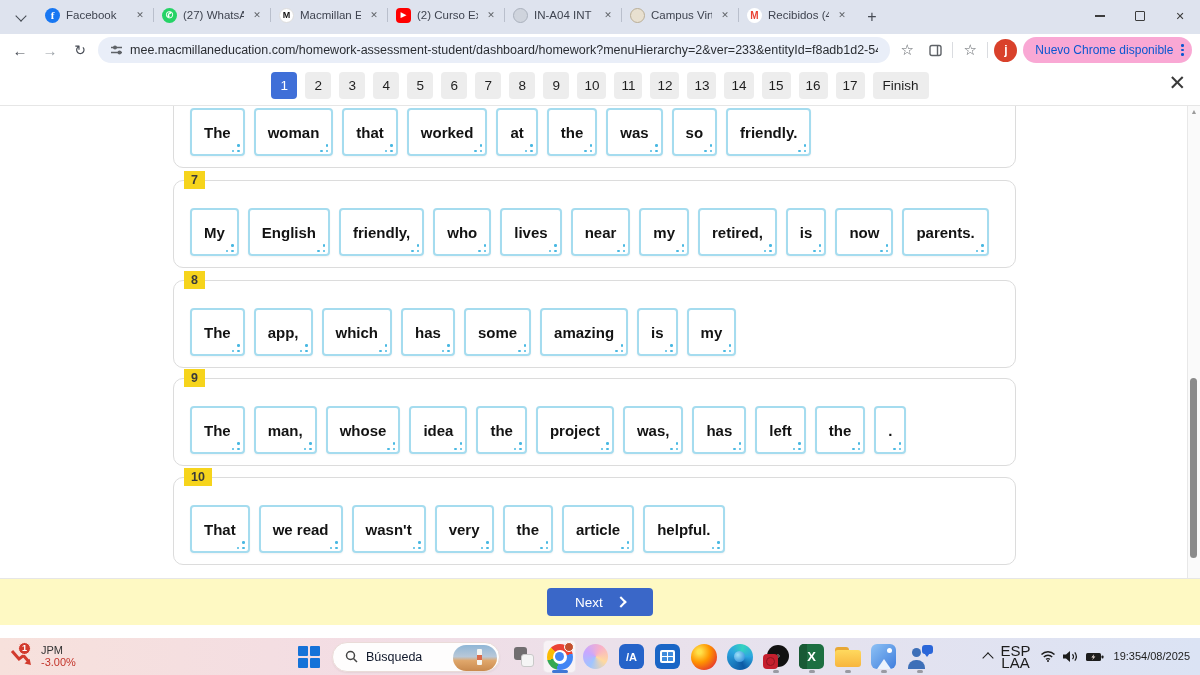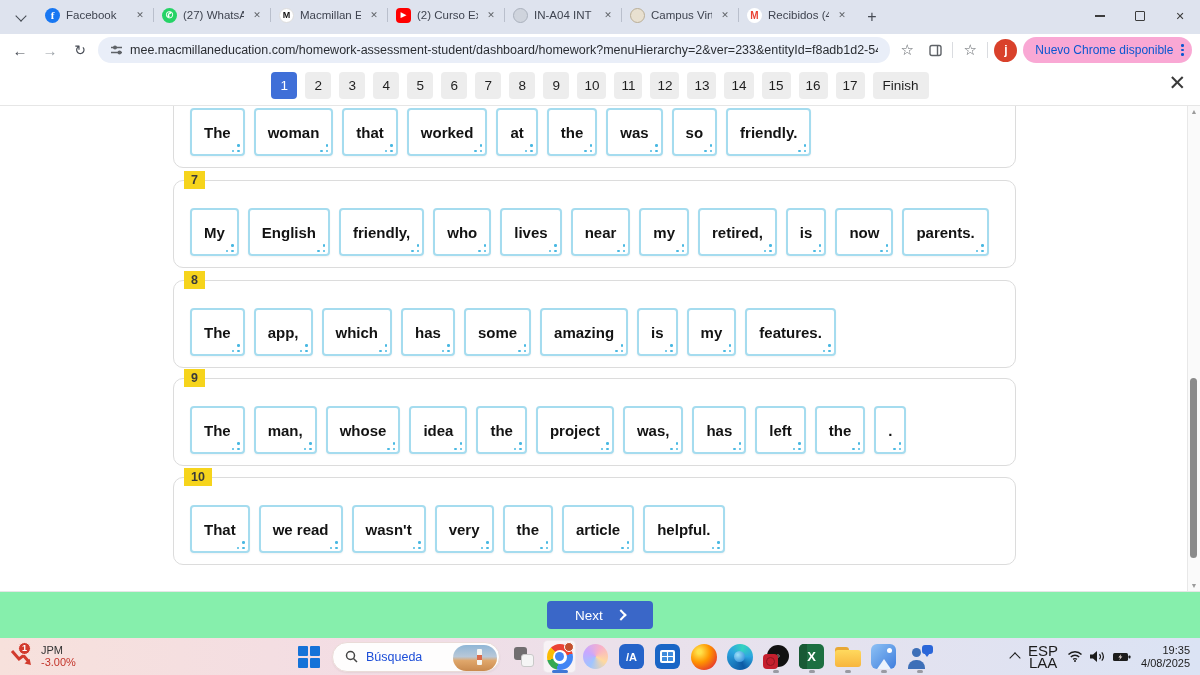--- a/index.html
+++ b/index.html
@@ -77,21 +77,21 @@
   .handle i:nth-child(1){right:0;top:0;}
   .handle i:nth-child(2){left:0;bottom:0;}
   .handle i:nth-child(3){right:0;bottom:0;}
 
   .sb{position:absolute;right:0;top:40px;bottom:46px;width:13px;background:#fafafa;border-left:1px solid #e8e8e8;box-sizing:border-box;}
   .sb-up,.sb-down{position:absolute;left:0;right:0;height:12px;color:#9b9b9b;font-size:7px;text-align:center;line-height:12px;}
   .sb-up{top:0;}.sb-up::before{content:"\25B2";}
   .sb-down{bottom:0;}.sb-down::before{content:"\25BC";}
   .sb-thumb{position:absolute;left:2px;right:3px;top:56%;height:37%;background:#8b8b8b;border-radius:6px;}
 
-  .nextrow{position:absolute;left:0;right:0;bottom:0;height:46px;border-top:1px solid #e6e6e6;display:flex;align-items:center;justify-content:center;background:#86efac;}
+  .nextrow{position:absolute;left:0;right:0;bottom:13px;height:46px;border-top:1px solid #e6e6e6;display:flex;align-items:center;justify-content:center;background:#fef9c3;}
   .next-btn{width:106px;height:28px;background:#3a67c8;border:none;border-radius:4px;color:#fff;font-size:13.5px;
             font-family:inherit;display:flex;align-items:center;justify-content:center;gap:14px;}
   .chev-right{width:6px;height:6px;border-right:2px solid #fff;border-top:2px solid #fff;transform:rotate(45deg);}
 
   
   .taskbar{position:absolute;left:0;right:0;bottom:0;height:37px;
            background:linear-gradient(90deg,#f7e1dc 0%,#f3dde4 30%,#e6e2ee 65%,#dbe3f4 100%);}
   .widget{position:absolute;left:10px;top:0;height:37px;display:flex;align-items:center;gap:7px;}
   .stock-ico{position:relative;width:24px;height:22px;}
   .stock-badge{position:absolute;top:-4px;left:8px;min-width:13px;height:13px;border-radius:7px;background:#d23b2e;color:#fff;
@@ -102,21 +102,21 @@
 
   .dock{position:absolute;left:292px;top:0;height:37px;display:flex;align-items:center;gap:3px;}
   .dock-btn{width:33px;height:33px;border-radius:5px;display:flex;align-items:center;justify-content:center;position:relative;flex:0 0 auto;}
   .dock-btn.active-app{background:rgba(255,255,255,.6);box-shadow:inset 0 0 0 1px rgba(0,0,0,.04);}
   .run-dot{position:absolute;bottom:0;left:50%;transform:translateX(-50%);width:6px;height:3px;border-radius:2px;background:#9a9aa2;}
   .run-bar{position:absolute;bottom:0;left:50%;transform:translateX(-50%);width:16px;height:3px;border-radius:2px;background:#3f77d6;}
 
   .searchpill{width:168px;height:30px;background:rgba(255,255,255,.92);border:1px solid #eadbd8;border-radius:16px;
               display:flex;align-items:center;gap:8px;padding-left:12px;box-sizing:border-box;position:relative;margin:0 4px;flex:0 0 auto;
               box-shadow:0 1px 2px rgba(0,0,0,.06);}
-  .search-txt{font-size:12.5px;color:#1d4ed8;}
+  .search-txt{font-size:12.5px;color:#0f172a;}
   .lighthouse{position:absolute;right:2px;top:2px;width:44px;height:26px;border-radius:13px;overflow:hidden;
               background:linear-gradient(180deg,#8fb6d6 0%,#b8c8d8 45%,#e0a76b 60%,#c98a4e 100%);}
   .lighthouse::after{content:"";position:absolute;left:24px;top:4px;width:5px;height:16px;background:linear-gradient(180deg,#f5f5f0 0 40%,#d96a4a 40% 70%,#f5f5f0 70%);border-radius:1px;}
 
   .start-logo{display:grid;grid-template-columns:10px 10px;grid-template-rows:10px 10px;gap:2px;}
   .start-logo i{background:#1572d8;border-radius:1px;}
 
   .taskview-ico{position:relative;width:20px;height:20px;}
   .taskview-ico .tv-b{position:absolute;left:0;top:0;width:13px;height:13px;background:#5a5a5a;border-radius:3px;opacity:.85;}
   .taskview-ico .tv-f{position:absolute;right:0;bottom:0;width:13px;height:13px;background:#f5f5f5;border:1px solid #c9c9c9;border-radius:3px;box-sizing:border-box;}
@@ -149,21 +149,21 @@
   .photos-ico::after{content:"";position:absolute;right:4px;top:4px;width:5px;height:5px;border-radius:50%;background:#fff;}
   .chat-ico{position:relative;width:26px;height:24px;}
   .chat-ico .head{position:absolute;left:5px;top:3px;width:9px;height:9px;border-radius:50%;background:#3d6fb8;}
   .chat-ico .body{position:absolute;left:1px;bottom:0;width:17px;height:9px;border-radius:8px 8px 0 0;background:#3d6fb8;}
   .chat-ico .bubble{position:absolute;right:0;top:0;width:11px;height:9px;border-radius:3px;background:#2a66d9;}
   .chat-ico .bubble::after{content:"";position:absolute;left:2px;bottom:-3px;border-left:3px solid transparent;border-right:3px solid transparent;border-top:4px solid #2a66d9;}
 
   .tray{position:absolute;right:10px;top:0;height:37px;display:flex;align-items:center;gap:9px;color:#1c1c1c;}
   .chev-up{width:7px;height:7px;border-left:1.6px solid #1c1c1c;border-top:1.6px solid #1c1c1c;transform:rotate(45deg);margin-top:3px;}
   .lang{display:flex;flex-direction:column;align-items:center;font-size:15px;line-height:11.5px;}
-  .clock{display:flex;flex-direction:column;align-items:flex-end;font-size:11px;line-height:13px;}
+  .clock{display:flex;align-items:flex-end;font-size:11px;line-height:13px;}
   .trayicons{display:flex;align-items:center;gap:6px;}
 </style>
 </head>
 <body>
 
 <div class="screen">
 
   <div class="tabstrip">
     <div class="tab-search">
         <span class="chev-down"></span>
@@ -499,28 +499,20 @@
             <div class="tile">
     <span class="tile-word">is</span>
     <span class="handle">
                 <i></i>
                 <i></i>
                 <i></i>
               </span>
   </div>
             <div class="tile">
     <span class="tile-word">my</span>
-    <span class="handle">
-                <i></i>
-                <i></i>
-                <i></i>
-              </span>
-  </div>
-            <div class="tile">
-    <span class="tile-word">features.</span>
     <span class="handle">
                 <i></i>
                 <i></i>
                 <i></i>
               </span>
   </div>
           </div>
   </div>
         <div class="card" style="top: 272px;">
     <span class="badge">9</span>

